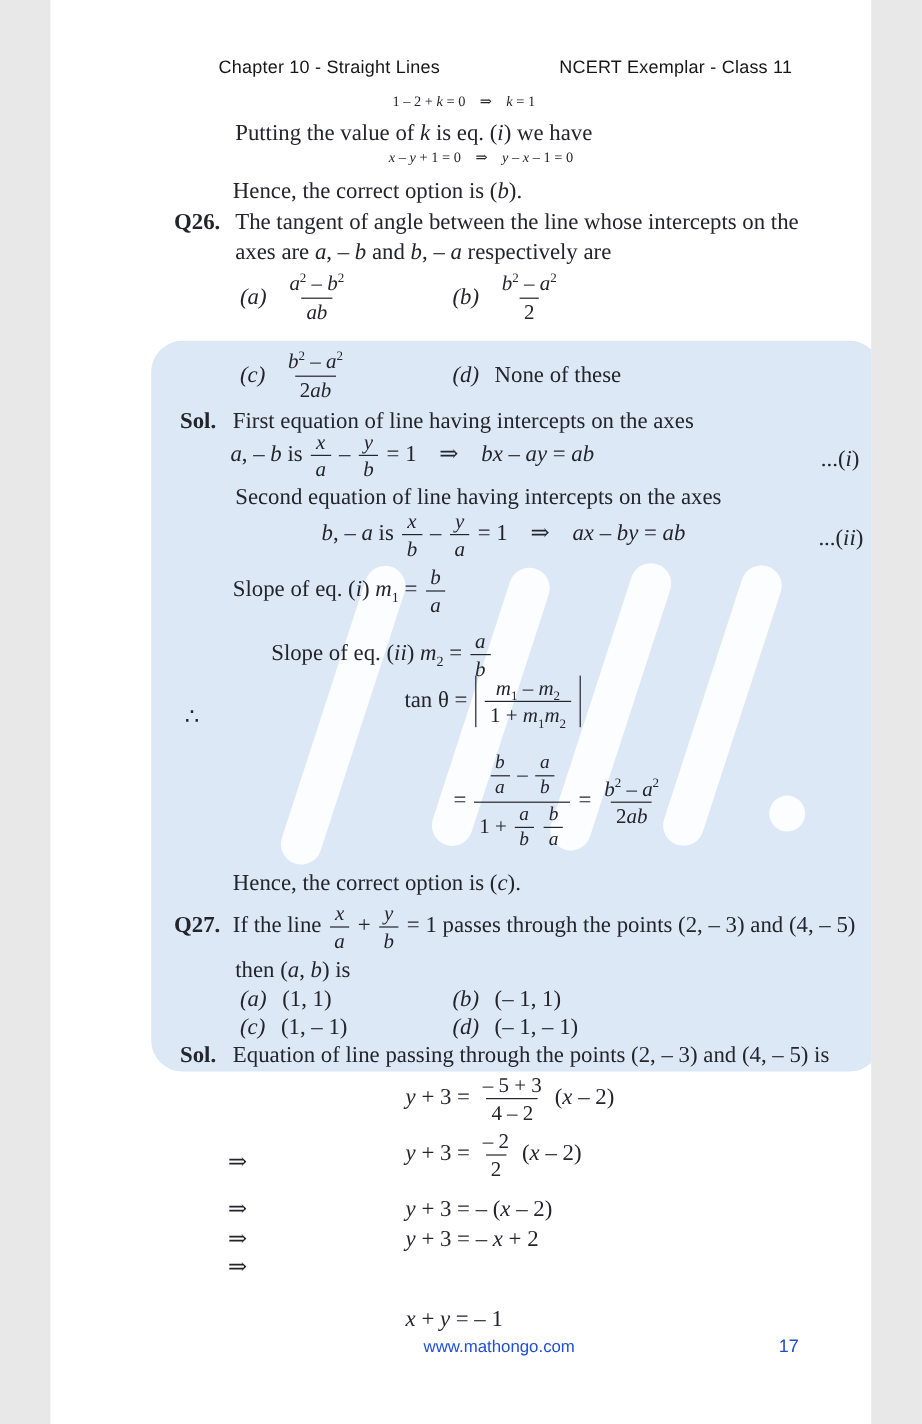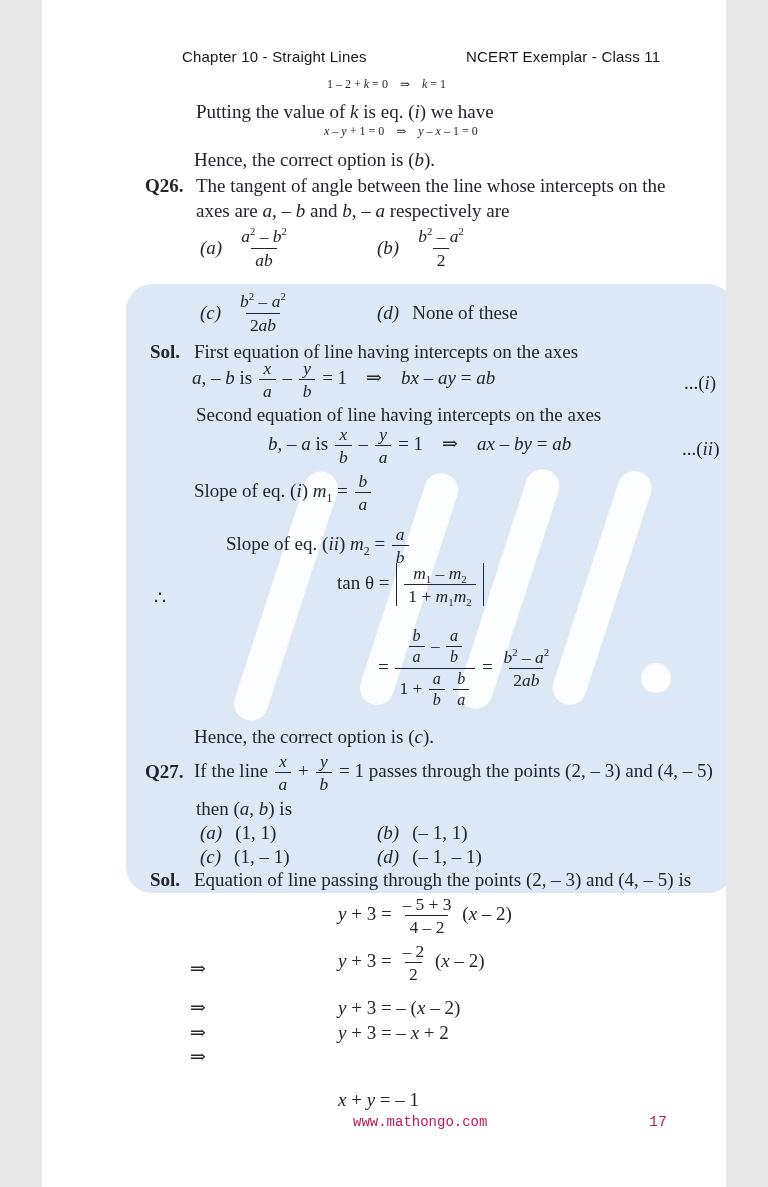--- a/index.html
+++ b/index.html
@@ -7,22 +7,22 @@
     position:relative;width:684px;height:1187px;margin:0 auto;
     background:#ffffff;overflow:hidden;
     font-family:"Liberation Serif","DejaVu Serif",serif;
     color:#23242c;
   }
   .hdr{
     position:absolute;font-family:"Liberation Sans","DejaVu Sans",sans-serif;
     font-size:15px;color:#161616;letter-spacing:.2px;
   }
   .ftr{
-    position:absolute;font-family:Liberation Mono, monospace;
-    font-size:14px;color:#be185d;
+    position:absolute;font-family:Liberation Sans, sans-serif;
+    font-size:14px;color:#1d4ed8;
   }
   .highlight-box{
     position:absolute;left:84px;top:284px;width:608px;height:609px;
     border-radius:26px;z-index:0;
   }
   .wm{position:absolute;z-index:1;}
   .wm .bar{
     position:absolute;background:rgba(255,255,255,0.88);
     border-radius:18px;transform:rotate(18deg);
   }

